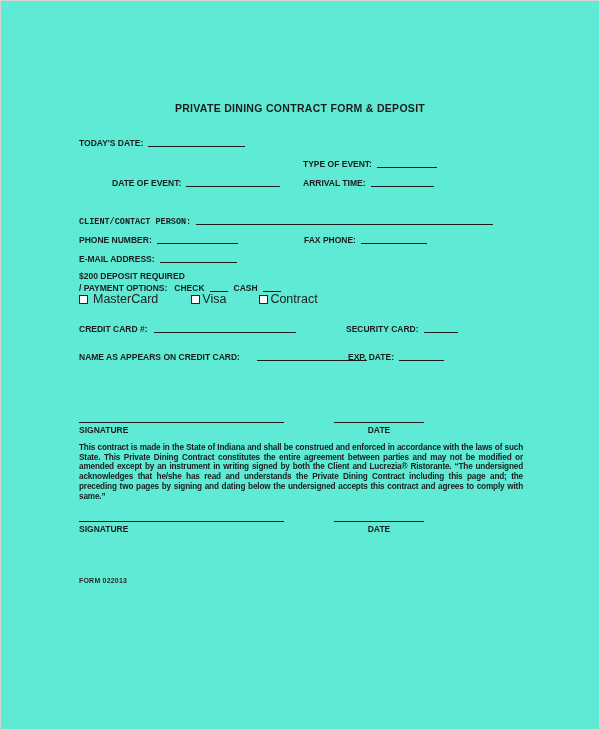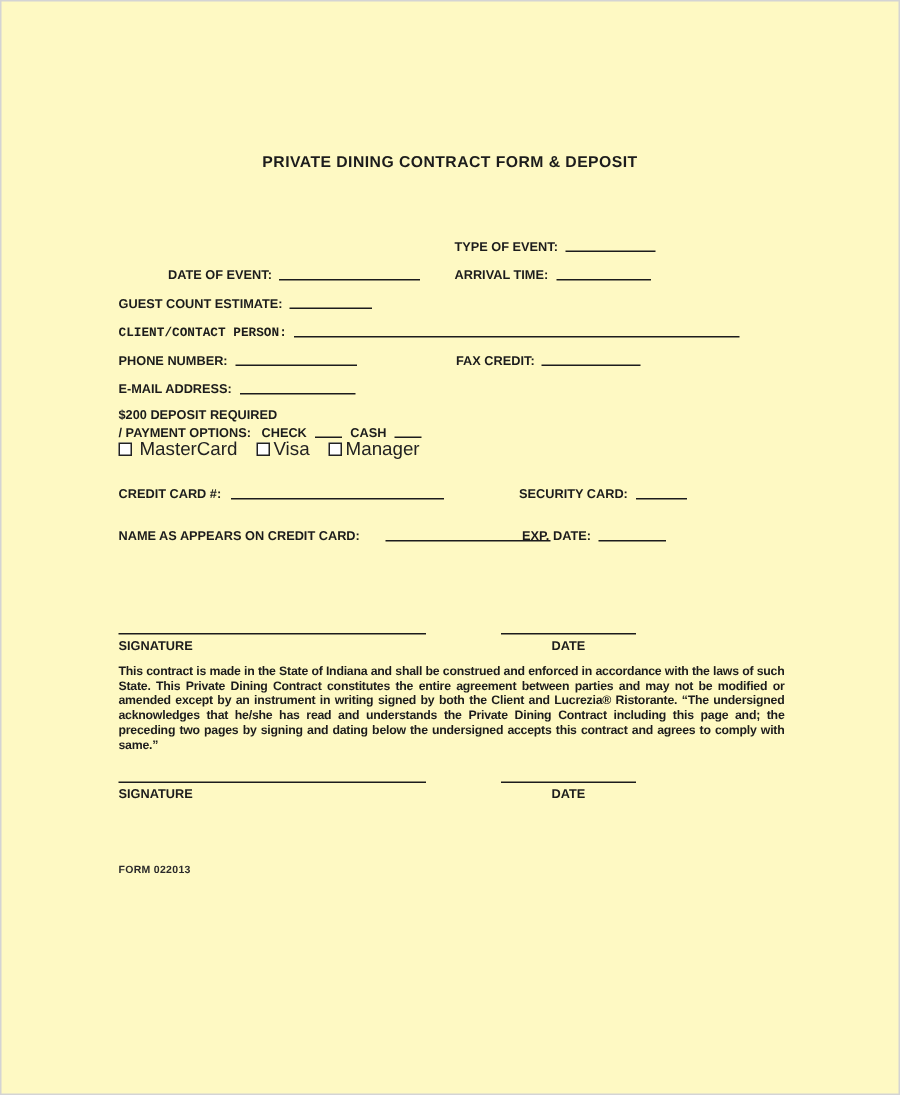--- a/index.html
+++ b/index.html
@@ -1,20 +1,20 @@
 <!DOCTYPE html>
 <html><head>
 <meta charset="utf-8">
 <style>
   html,body{margin:0;padding:0;background:#ffffff;}
   .page{
     position:relative;
     width:598px;height:728px;
     border:1px solid #d4d4d4;
-    background:#fef9c3;
+    background:#5eead4;
     font-family:"Liberation Sans",sans-serif;
     color:#1c1c1c;
     overflow:hidden;
   }
   .abs{position:absolute;}
   .title{
     left:0;top:101px;width:100%;
     text-align:center;
     font-size:10.5px;font-weight:bold;letter-spacing:.3px;
   }
@@ -28,20 +28,21 @@
     border-bottom:1.4px solid #1c1c1c;
     height:8px;
     position:relative;top:1px;
     margin-left:5px;
   }
   .smalltxt{font-size:8.5px;font-weight:bold;white-space:nowrap;}
   .cards{
     display:flex;align-items:center;
     font-size:12.5px;font-weight:normal;color:#222;
     letter-spacing:0;
+    gap:20px;
   }
   .cardgroup{display:flex;align-items:center;margin-right:13px;}
   .cbox{
     display:inline-block;width:7px;height:7px;
     border:1.2px solid #222;background:#fff;
   }
   .cbox.sp{margin-right:5px;}
   .cbox.tight{margin-right:2px;}
   .para{
     font-size:8.2px;font-weight:bold;letter-spacing:-.15px;
@@ -53,53 +54,53 @@
   .formnum{font-size:7px;font-weight:bold;letter-spacing:.2px;color:#2a2a2a;}
   .faxnote{font-family:"Liberation Serif",serif;font-size:11px;color:#111;white-space:nowrap;}
 </style>
 </head>
 <body>
 
 <div class="page">
 
   <div class="abs title">PRIVATE DINING CONTRACT FORM &amp; DEPOSIT</div>
 
+  <div class="abs frow" style="left:78px;top:136px;">
+    <span>TODAY'S DATE:</span>
+    <span class="fill" style="width:97px;"></span>
+  </div>
 
   <div class="abs frow" style="left:302px;top:157px;">
     <span>TYPE OF EVENT:</span>
     <span class="fill" style="width:60px;"></span>
   </div>
 
   <div class="abs frow" style="left:78px;top:176px;padding-left:33px;">
     <span>DATE OF EVENT:</span>
     <span class="fill" style="width:94px;"></span>
   </div>
 
   <div class="abs frow" style="left:302px;top:176px;">
     <span>ARRIVAL TIME:</span>
     <span class="fill" style="width:63px;"></span>
   </div>
 
-  <div class="abs frow" style="left:78px;top:195px;">
-    <span>GUEST COUNT ESTIMATE:</span>
-    <span class="fill" style="width:55px;"></span>
-  </div>
 
   <div class="abs frow" style="left:78px;top:214px;font-family:Liberation Mono, monospace;">
     <span>CLIENT/CONTACT PERSON:</span>
     <span class="fill" style="width:297px;"></span>
   </div>
 
   <div class="abs frow" style="left:78px;top:233px;">
     <span>PHONE NUMBER:</span>
     <span class="fill" style="width:81px;"></span>
   </div>
 
   <div class="abs frow" style="left:303px;top:233px;">
-    <span>FAX CREDIT:</span>
+    <span>FAX PHONE:</span>
     <span class="fill" style="width:66px;"></span>
   </div>
 
   <div class="abs frow" style="left:78px;top:252px;">
     <span>E-MAIL ADDRESS:</span>
     <span class="fill" style="width:77px;"></span>
   </div>
 
   <div class="abs smalltxt" style="left:78px;top:270px;">$200 DEPOSIT REQUIRED</div>
 
@@ -115,21 +116,21 @@
     <span class="cardgroup">
       <span class="cbox sp"></span>
       <span>MasterCard</span>
     </span>
     <span class="cardgroup">
       <span class="cbox tight"></span>
       <span>Visa</span>
     </span>
     <span class="cardgroup">
       <span class="cbox tight"></span>
-      <span>Manager</span>
+      <span>Contract</span>
     </span>
   </div>
 
   <div class="abs frow" style="left:78px;top:322px;">
     <span>CREDIT CARD #:</span>
     <span class="fill" style="width:142px;margin-left:7px;"></span>
   </div>
 
   <div class="abs frow" style="left:345px;top:322px;">
     <span>SECURITY CARD:</span>

